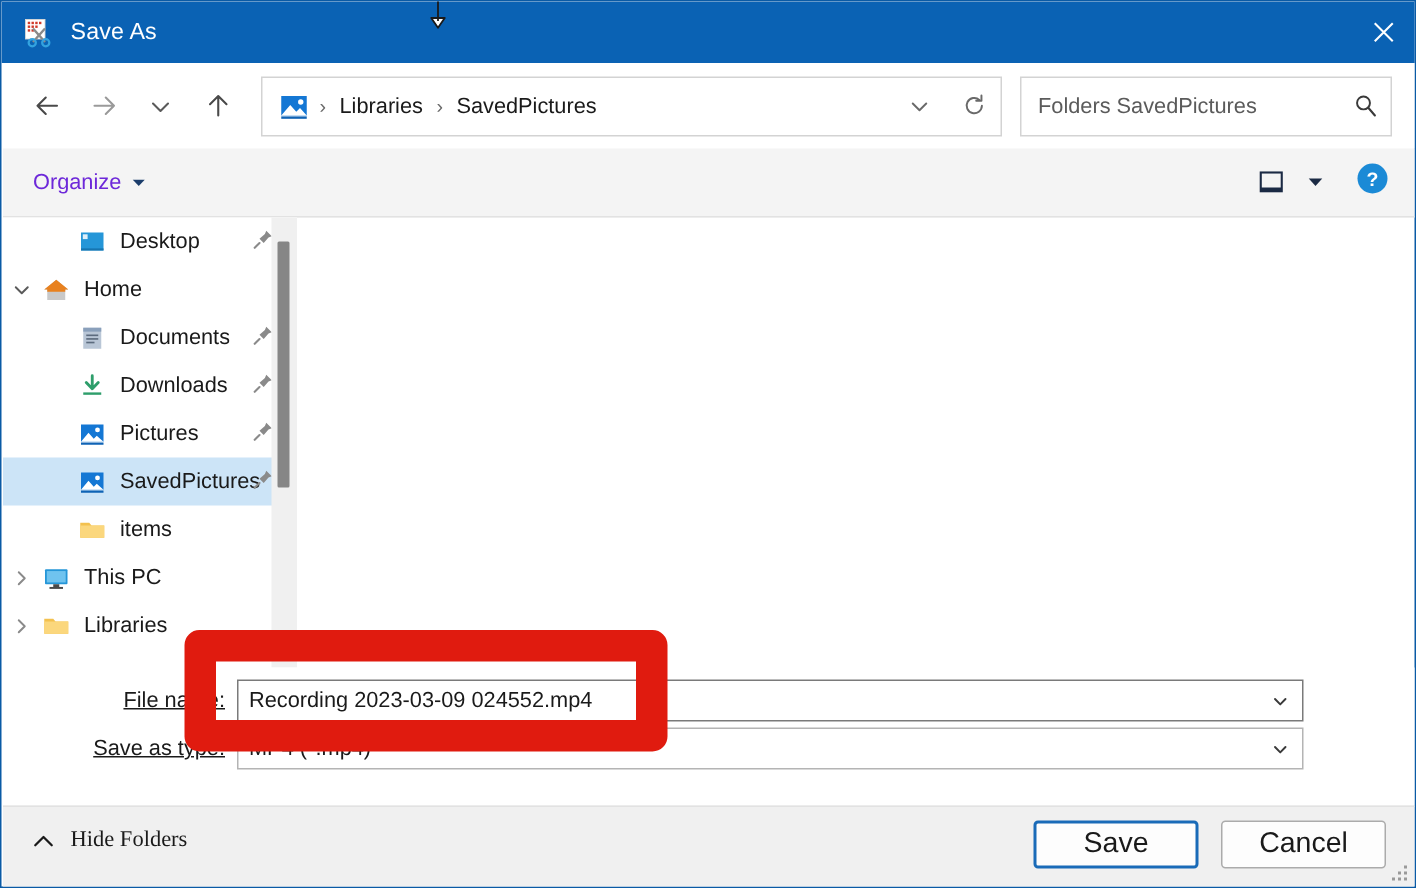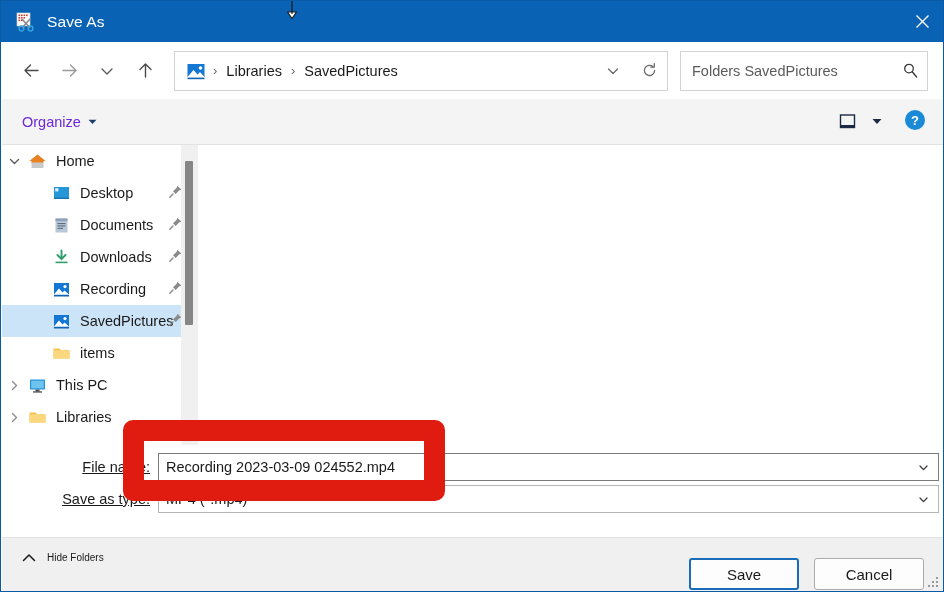--- a/index.html
+++ b/index.html
@@ -152,21 +152,21 @@
     background: #ffffff;
   }
   .form-row { position: absolute; left: 0; width: 942px; height: 28px; }
   #row-filename { top: 8px; }
   #row-filetype { top: 40px; }
   .form-label {
     position: absolute; left: 0; width: 148px; text-align: right;
     font-size: 14.5px; color: #1a1a1a; line-height: 28px; text-decoration: underline;
   }
   .form-combo {
-    position: absolute; left: 156px; width: 781px; height: 28px;
+    position: absolute; left: 156px; width: 711px; height: 28px;
     border: 1px solid #b4b4b4; background: #ffffff;
     display: flex; align-items: center; justify-content: center;
   }
   .form-combo.focused { border: 1px solid #7a7a7a; }
   .combo-value {
     margin-left: 7px; font-size: 14.5px; color: #1a1a1a; flex: 1;
     overflow: hidden; white-space: nowrap;
   }
   .combo-arrow {
     width: 30px; height: 26px; display: flex; align-items: center;
@@ -182,25 +182,25 @@
   }
 
   
   #footer {
     position: absolute; left: 1px; top: 536px; width: 942px; height: 55px;
     background: #f0f0f0; border-top: 1px solid #e2e2e2;
   }
   #hide-folders {
     position: absolute; left: 20px; top: 14px;
     display: flex; align-items: center; gap: 11px;
-    font-size: 10px; color: #1a1a1a;
+    font-size: 15px; color: #1a1a1a; font-family: Liberation Serif, serif;
   }
   .dlg-btn {
-    position: absolute; top: 20px; height: 32px; width: 110px;
-    font-size: 15px; font-family: "Liberation Sans", sans-serif;
+    position: absolute; top: 9px; height: 32px; width: 110px;
+    font-size: 19px; font-family: "Liberation Sans", sans-serif;
     background: #fdfdfd; border: 1px solid #ababab; border-radius: 3px;
     color: #1a1a1a; display: flex; align-items: center;
     justify-content: center;
   }
   #btn-save { left: 687px; border: 2px solid #1a6bb8; background: #fdfdfd; }
   #btn-cancel { left: 812px; }
   #resize-grip {
     position: absolute; right: 4px; bottom: 3px; width: 13px; height: 13px;
   }
   .grip-dot {
@@ -328,51 +328,51 @@
     <div id="help-btn">
       <svg width="22" height="22" viewBox="0 0 22 22">
         <circle cx="11" cy="11" r="10" fill="#1b8ad6"></circle>
         <text x="11" y="15.8" text-anchor="middle" font-family="Liberation Sans, sans-serif" font-size="13" font-weight="bold" fill="#ffffff">?</text>
       </svg>
     </div>
   </div>
 
   <div id="sidebar">
 
+    <div class="tree-item indent-1">
+      <span class="twisty"></span>
+      <span class="tree-icon">
+        <svg width="19" height="19" viewBox="0 0 19 19">
+          <rect x="2" y="3" width="15" height="12" fill="#2596d8"></rect>
+          <rect x="3.2" y="4.2" width="3.2" height="3.2" fill="#ffffff" opacity="0.85"></rect>
+          <rect x="2" y="13.6" width="15" height="1.4" fill="#1675b0"></rect>
+        </svg>
+      </span>
+      <span class="tree-label">Desktop</span>
+      <span class="pin">
+        <svg width="15" height="15" viewBox="0 0 15 15">
+          <path d="M9.5 1.8 L13.2 5.5 L11 6.4 L7.8 10 L5 7.2 L8.6 4 Z" fill="#8a8a8a"></path>
+          <path d="M5 10 L1.8 13.2" stroke="#8a8a8a" stroke-width="1.4" stroke-linecap="round"></path>
+        </svg>
+      </span>
+    </div>
+
     <div class="tree-item">
       <span class="twisty">
         <svg width="13" height="13" viewBox="0 0 13 13">
             <path d="M2.5 4.5 L6.5 8.5 L10.5 4.5" stroke="#5a5a5a" stroke-width="1.3" fill="none" stroke-linecap="round" stroke-linejoin="round"></path>
           </svg>
       </span>
       <span class="tree-icon">
         <svg width="19" height="19" viewBox="0 0 19 19">
           <path d="M9.5 2.5 L17.5 9 L15.5 9 L15.5 16 L3.5 16 L3.5 9 L1.5 9 Z" fill="#c9c9c9"></path>
           <path d="M9.5 2.5 L17.5 9 L15.5 9 L15.5 10.5 L3.5 10.5 L3.5 9 L1.5 9 Z" fill="#e8811f"></path>
         </svg>
       </span>
       <span class="tree-label">Home</span>
-    </div>
-
-    <div class="tree-item indent-1">
-      <span class="twisty"></span>
-      <span class="tree-icon">
-        <svg width="19" height="19" viewBox="0 0 19 19">
-          <rect x="2" y="3" width="15" height="12" fill="#2596d8"></rect>
-          <rect x="3.2" y="4.2" width="3.2" height="3.2" fill="#ffffff" opacity="0.85"></rect>
-          <rect x="2" y="13.6" width="15" height="1.4" fill="#1675b0"></rect>
-        </svg>
-      </span>
-      <span class="tree-label">Desktop</span>
-      <span class="pin">
-        <svg width="15" height="15" viewBox="0 0 15 15">
-          <path d="M9.5 1.8 L13.2 5.5 L11 6.4 L7.8 10 L5 7.2 L8.6 4 Z" fill="#8a8a8a"></path>
-          <path d="M5 10 L1.8 13.2" stroke="#8a8a8a" stroke-width="1.4" stroke-linecap="round"></path>
-        </svg>
-      </span>
     </div>
 
     <div class="tree-item indent-1">
       <span class="twisty"></span>
       <span class="tree-icon">
         <svg width="19" height="19" viewBox="0 0 19 19">
           <rect x="3.5" y="2.5" width="12" height="14" fill="#b9c6d6"></rect>
           <rect x="3.5" y="2.5" width="12" height="2.6" fill="#8aa0bb"></rect>
           <g fill="#5c6b7e">
             <rect x="5.5" y="7" width="8" height="1.1"></rect>
@@ -410,21 +410,21 @@
     <div class="tree-item indent-1">
       <span class="twisty"></span>
       <span class="tree-icon">
         <svg width="19" height="19" viewBox="0 0 19 19">
           <rect x="2" y="3" width="15" height="11.5" fill="#1477d4"></rect>
           <path d="M2 14.5 L7 8.5 L10.5 12.5 L12.5 10.5 L17 14.5 Z" fill="#ffffff"></path>
           <circle cx="13" cy="6.6" r="1.6" fill="#ffffff"></circle>
           <rect x="2" y="15" width="15" height="1.5" fill="#0f63b5"></rect>
         </svg>
       </span>
-      <span class="tree-label">Recording</span>
+      <span class="tree-label">Pictures</span>
       <span class="pin">
         <svg width="15" height="15" viewBox="0 0 15 15">
           <path d="M9.5 1.8 L13.2 5.5 L11 6.4 L7.8 10 L5 7.2 L8.6 4 Z" fill="#8a8a8a"></path>
           <path d="M5 10 L1.8 13.2" stroke="#8a8a8a" stroke-width="1.4" stroke-linecap="round"></path>
         </svg>
       </span>
     </div>
 
     <div class="tree-item indent-1 selected">
       <span class="twisty"></span>

